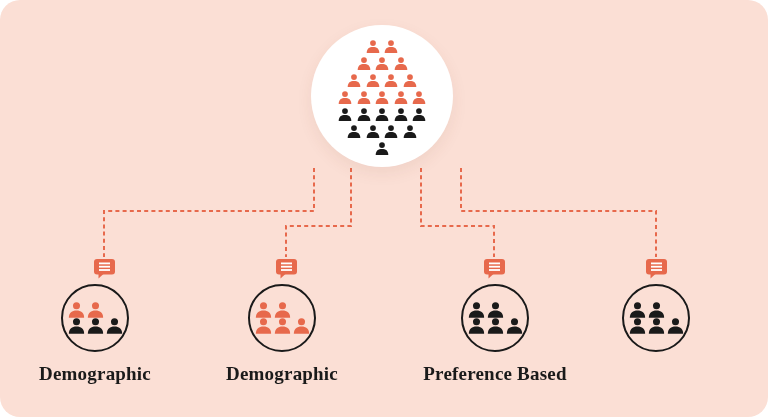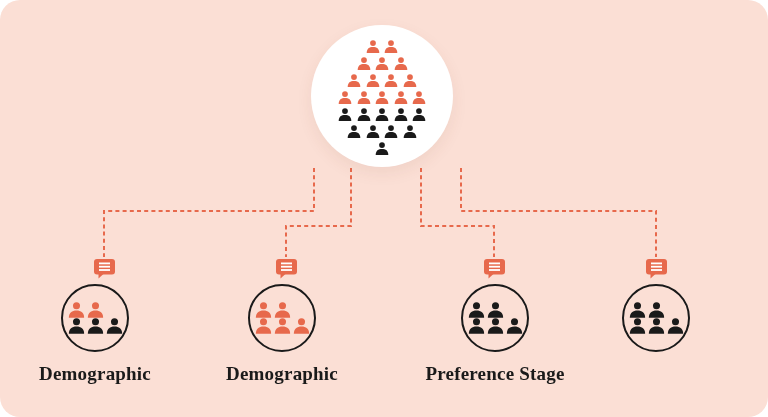--- a/index.html
+++ b/index.html
@@ -297,21 +297,21 @@
               <circle cx="7" cy="3.1" r="2.9" fill="#1A1A1A"></circle>
               <path d="M0.7 13 C0.7 8.5 3.3 6.9 7 6.9 C10.7 6.9 13.3 8.5 13.3 13 Z" fill="#1A1A1A"></path>
             </svg>
             <svg class="person" width="17" height="15.8" viewBox="0 0 14 13" aria-hidden="true">
               <circle cx="7" cy="3.1" r="2.9" fill="#1A1A1A"></circle>
               <path d="M0.7 13 C0.7 8.5 3.3 6.9 7 6.9 C10.7 6.9 13.3 8.5 13.3 13 Z" fill="#1A1A1A"></path>
             </svg>
           </div>
         </div>
     </div>
-    <div class="cat-label">Preference Stage</div>
+    <div class="cat-label">Preference Based</div>
   </div>
 
   <div class="category cat-3">
     <div class="cat-circle">
       <div>
           <div class="grow">
             <svg class="person" width="17" height="15.8" viewBox="0 0 14 13" aria-hidden="true">
               <circle cx="7" cy="3.1" r="2.9" fill="#1A1A1A"></circle>
               <path d="M0.7 13 C0.7 8.5 3.3 6.9 7 6.9 C10.7 6.9 13.3 8.5 13.3 13 Z" fill="#1A1A1A"></path>
             </svg>

